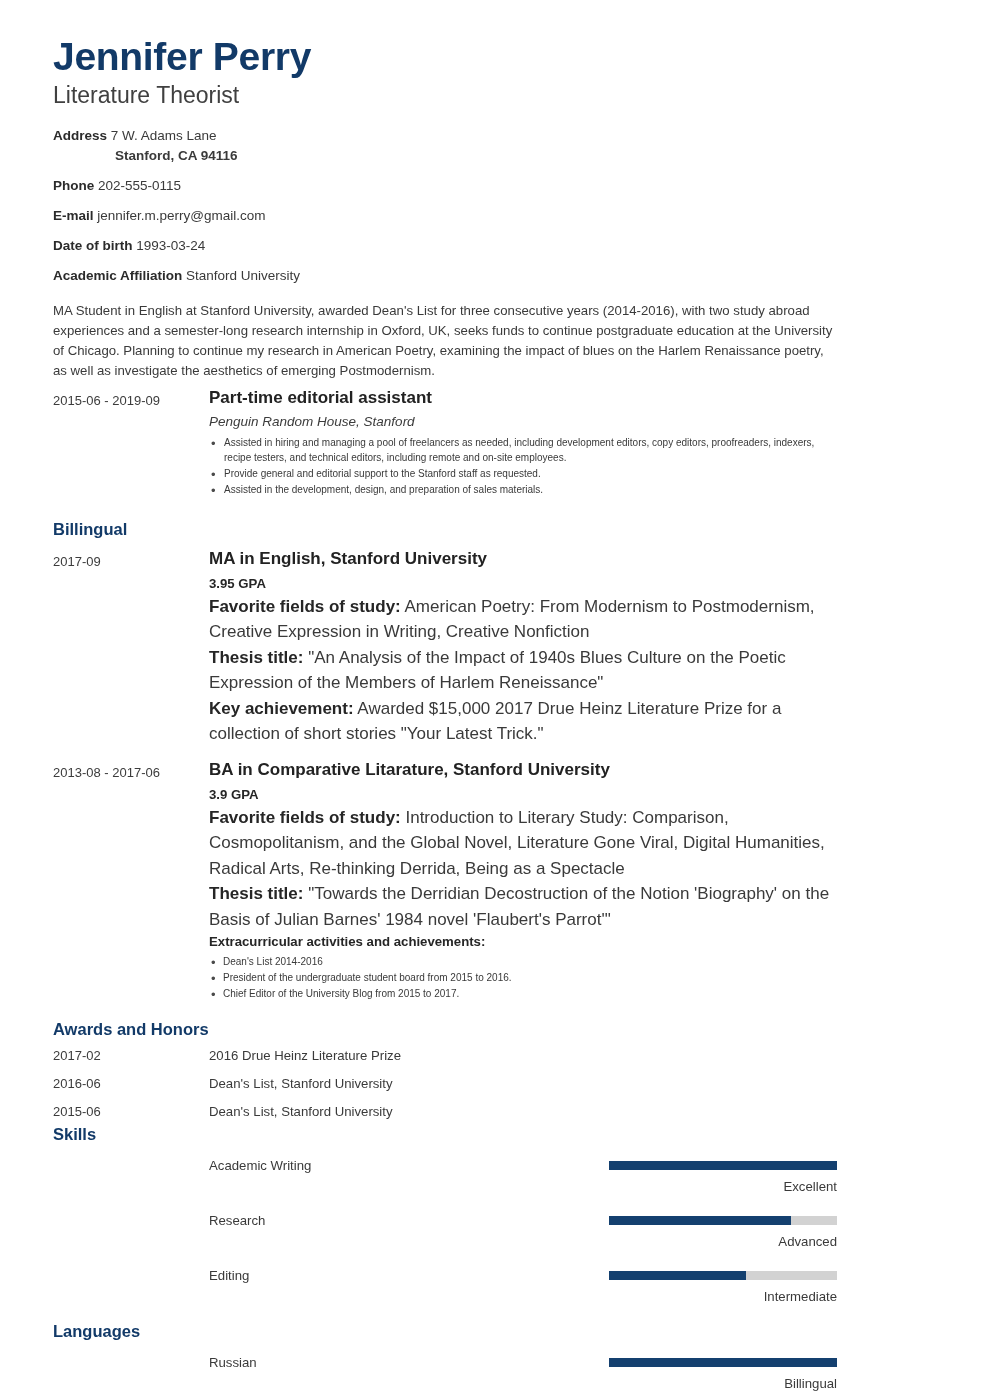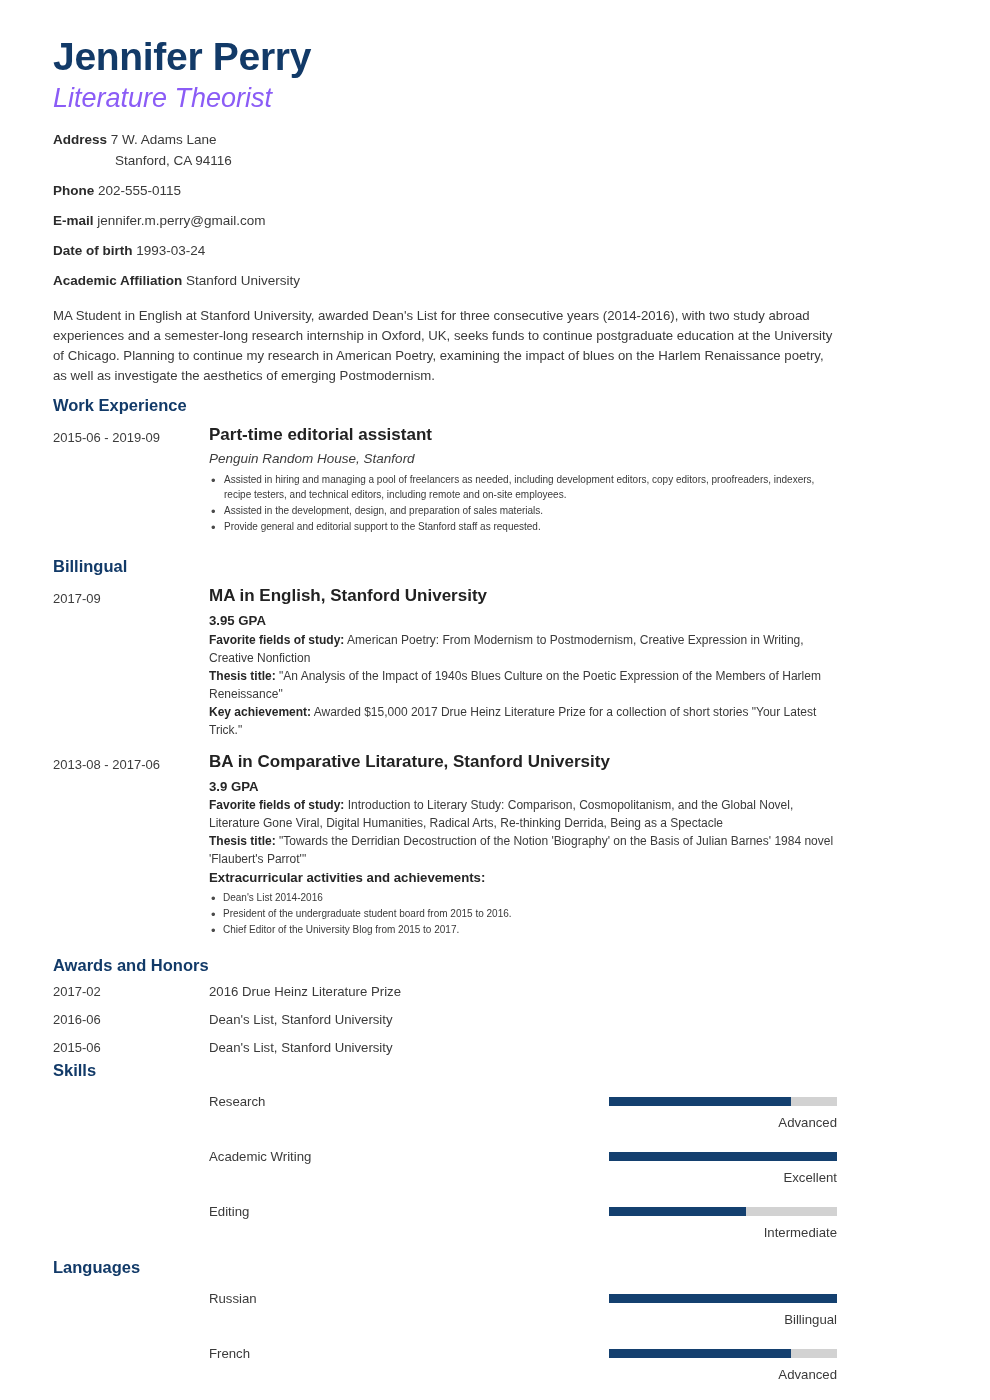--- a/index.html
+++ b/index.html
@@ -12,27 +12,27 @@
   }
   .page { position:relative; width:892px; height:1400px; padding:15px; box-sizing:border-box; }
   .inner { padding:22px 40px 0 38px; }
 
   
   .name {
     font-size:39px; font-weight:bold; color:#123a68;
     letter-spacing:-0.3px; line-height:1.05; margin:0 0 4px 0;
   }
   .jobtitle {
-    font-size:27px; color:#8b5cf6; font-weight:normal;
-    line-height:1.2; margin:0 0 16px 0;font-style:italic;
+    font-size:23px; color:#404040; font-weight:normal;
+    line-height:1.2; margin:0 0 16px 0;
   }
   .contact-row { font-size:13.5px; line-height:1.55; margin-bottom:9px; color:#3a3a3a; }
   .contact-row .lbl { font-weight:bold; color:#2b2b2b; }
   .contact-row .val { color:#3a3a3a; }
-  .addr-second { display:block; margin-left:62px; }
+  .addr-second { display:block; margin-left:62px;font-weight:bold; }
 
   
   .summary {
     font-size:13.2px; line-height:1.52; color:#3a3a3a;
     margin:14px 0 6px 0; text-align:left; max-width:912px;
   }
 
   
   .sec-title {
     font-size:16.5px; font-weight:bold; color:#123a68;
@@ -47,21 +47,21 @@
   }
   .entry .body { flex:1; }
   .entry-title {
     font-size:17px; font-weight:bold; color:#222222;
     line-height:1.3; margin:0 0 4px 0;
   }
   .entry-sub {
     font-size:13.5px; font-style:italic; color:#3c3c3c;
     margin:0 0 3px 0; line-height:1.4;
   }
-  .entry-line { font-size:12px; line-height:1.5; color:#3a3a3a; }
+  .entry-line { font-size:17px; line-height:1.5; color:#3a3a3a; }
   .entry-line b { color:#262626; }
   .bold-line { font-size:13.2px; font-weight:bold; color:#262626; line-height:1.5; }
 
   ul.bullets { list-style:none; margin:2px 0 0 0; padding:0; }
   ul.bullets li {
     position:relative; padding-left:15px; font-size:10px;
     line-height:1.5; color:#3a3a3a; margin-bottom:1px;
   }
   ul.bullets li:before {
     content:"\2022"; position:absolute; left:2px; top:-1px;
@@ -122,30 +122,29 @@
       </div>
 
       <div class="contact-row">
         <span class="lbl">Academic Affiliation</span>
         <span class="val">Stanford University</span>
       </div>
     </div>
 
     <div class="summary">MA Student in English at Stanford University, awarded Dean's List for three consecutive years (2014-2016), with two study abroad experiences and a semester-long research internship in Oxford, UK, seeks funds to continue postgraduate education at the University of Chicago. Planning to continue my research in American Poetry, examining the impact of blues on the Harlem Renaissance poetry, as well as investigate the aesthetics of emerging Postmodernism.</div>
 
-    <div class="sec-title">Work Experience</div>
     <div class="entry">
       <div class="date">2015-06 - 2019-09</div>
       <div class="body">
         <div class="entry-title">Part-time editorial assistant</div>
         <div class="entry-sub">Penguin Random House, Stanford</div>
         <ul class="bullets">
           <li>Assisted in hiring and managing a pool of freelancers as needed, including development editors, copy editors, proofreaders, indexers, recipe testers, and technical editors, including remote and on-site employees.</li>
+          <li>Provide general and editorial support to the Stanford staff as requested.</li>
           <li>Assisted in the development, design, and preparation of sales materials.</li>
-          <li>Provide general and editorial support to the Stanford staff as requested.</li>
         </ul>
       </div>
     </div>
 
     <div class="sec-title" style="margin-top:22px;">Billingual</div>
 
     <div class="entry" style="margin-bottom:12px;">
       <div class="date">2017-09</div>
       <div class="body">
         <div class="entry-title">MA in English, Stanford University</div>
@@ -193,36 +192,36 @@
     </div>
     <div class="award-row" style="margin-bottom:6px;">
       <div class="date">2015-06</div>
       <div class="txt">Dean's List, Stanford University</div>
     </div>
 
     <div class="sec-title" style="margin-top:2px;">Skills</div>
     <div class="skills-top">
       <div class="rate-row">
         <div class="rate-spacer"></div>
+        <div class="rate-name">Academic Writing</div>
+        <div class="rate-right">
+          <div class="bar-track">
+            <div class="bar-fill" style="width: 100%;"></div>
+          </div>
+          <div class="rate-label">Excellent</div>
+        </div>
+      </div>
+      <div class="rate-row">
+        <div class="rate-spacer"></div>
         <div class="rate-name">Research</div>
         <div class="rate-right">
           <div class="bar-track">
             <div class="bar-fill" style="width: 80%;"></div>
           </div>
           <div class="rate-label">Advanced</div>
-        </div>
-      </div>
-      <div class="rate-row">
-        <div class="rate-spacer"></div>
-        <div class="rate-name">Academic Writing</div>
-        <div class="rate-right">
-          <div class="bar-track">
-            <div class="bar-fill" style="width: 100%;"></div>
-          </div>
-          <div class="rate-label">Excellent</div>
         </div>
       </div>
       <div class="rate-row">
         <div class="rate-spacer"></div>
         <div class="rate-name">Editing</div>
         <div class="rate-right">
           <div class="bar-track">
             <div class="bar-fill" style="width: 60%;"></div>
           </div>
           <div class="rate-label">Intermediate</div>

